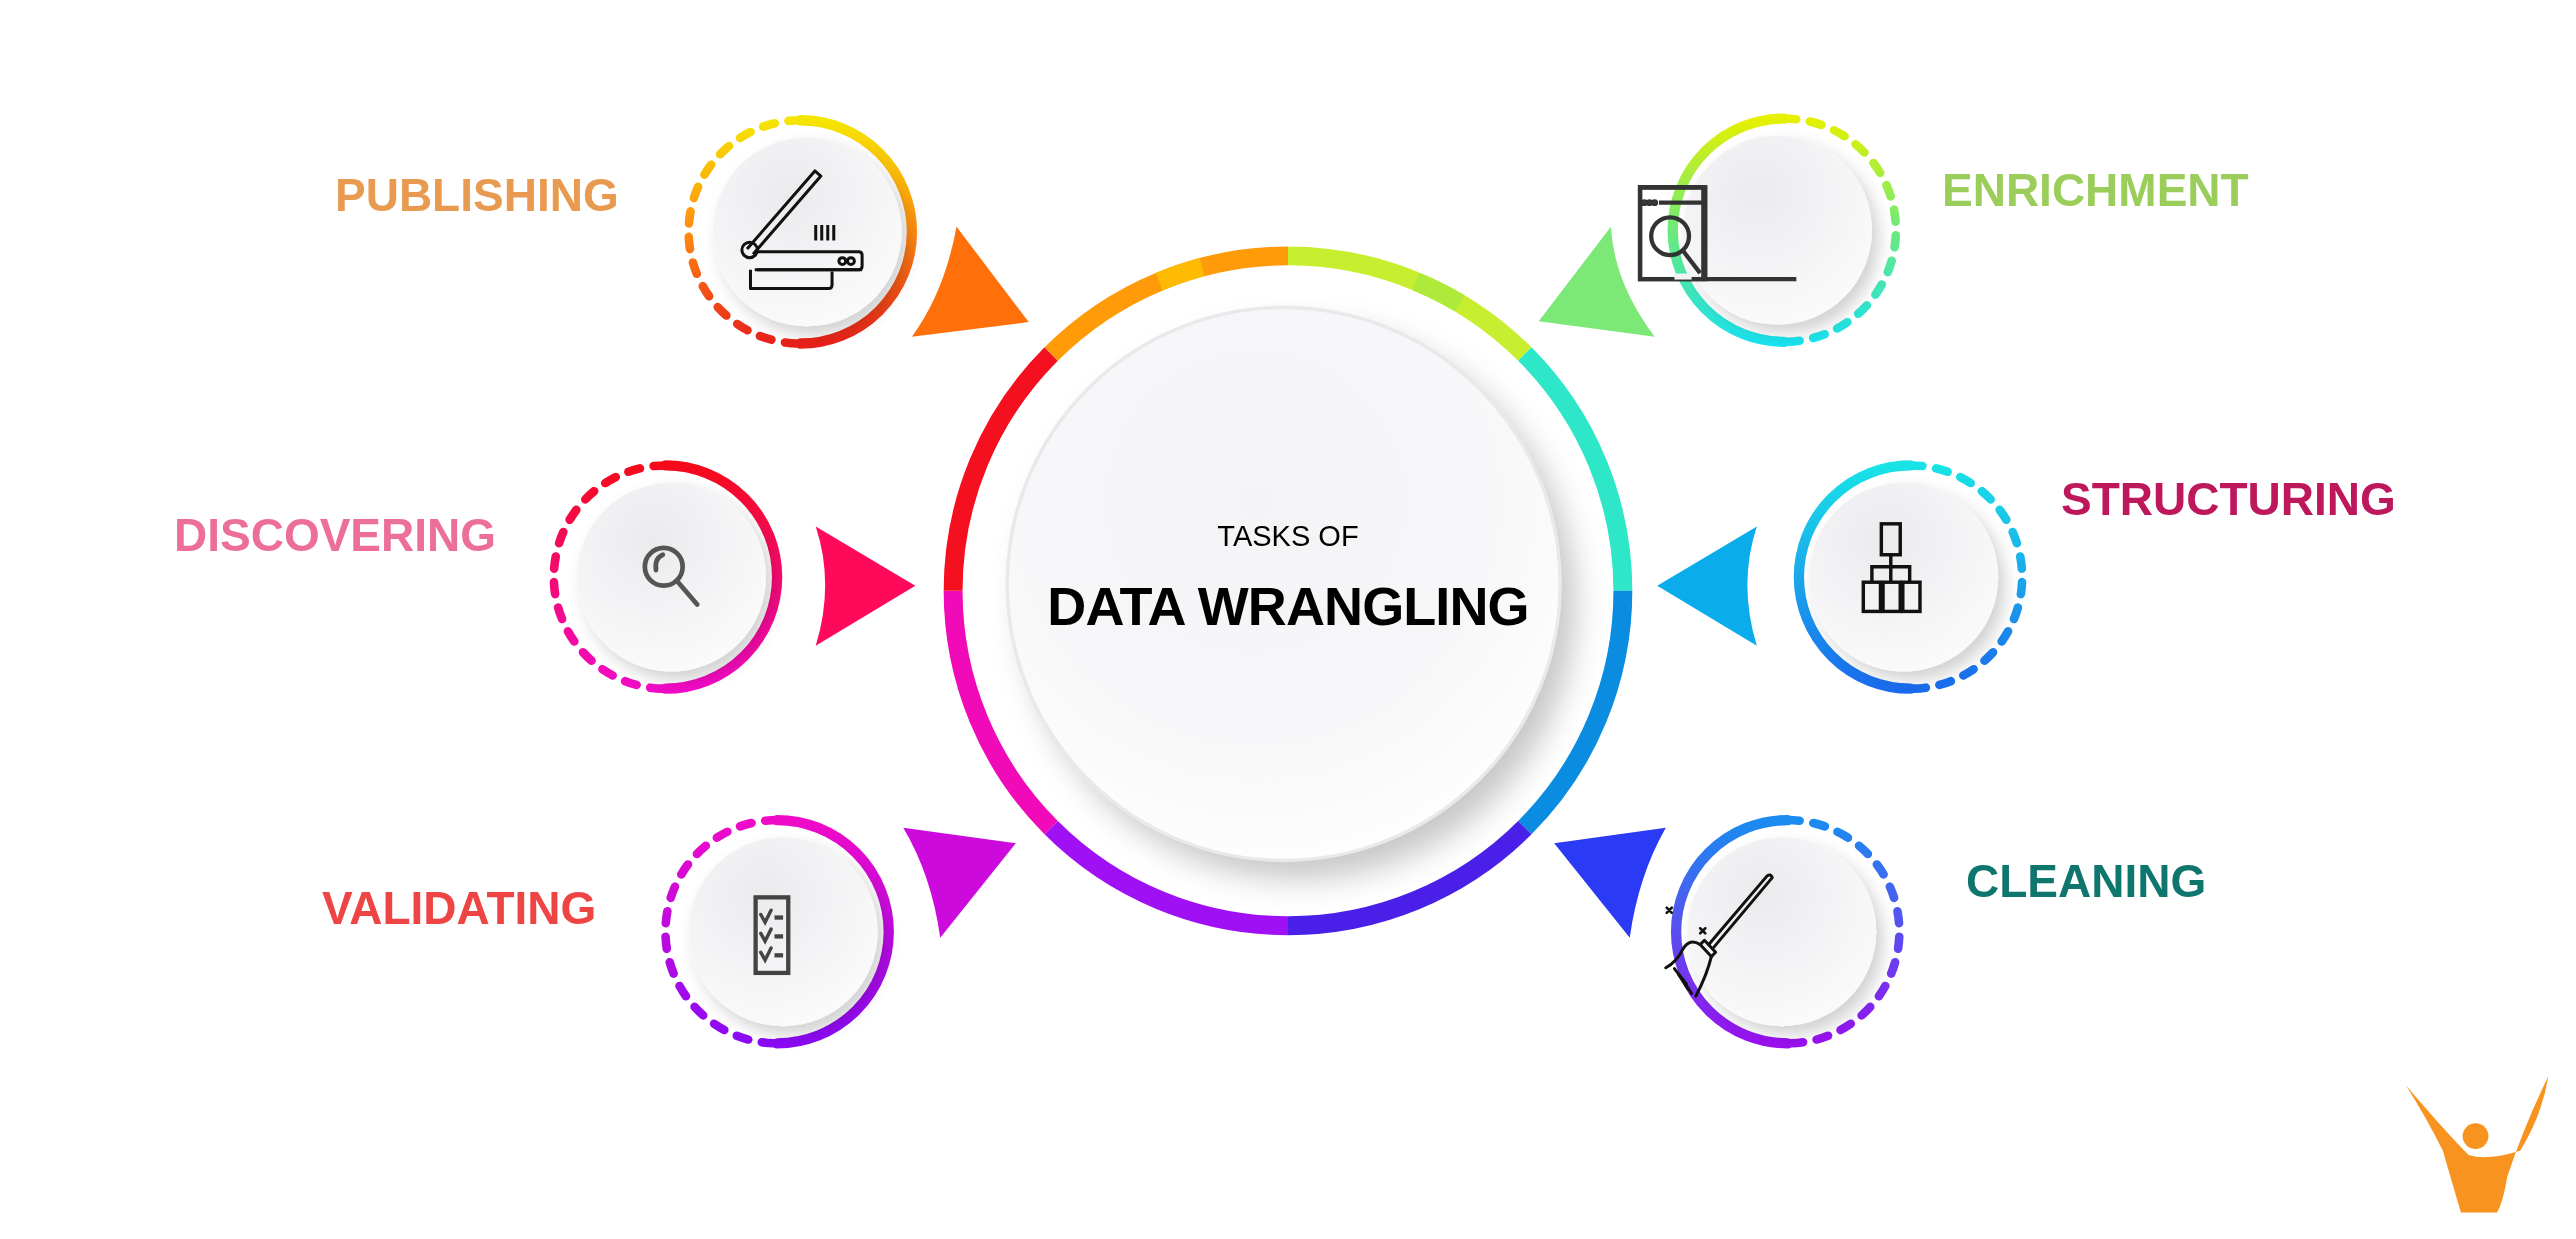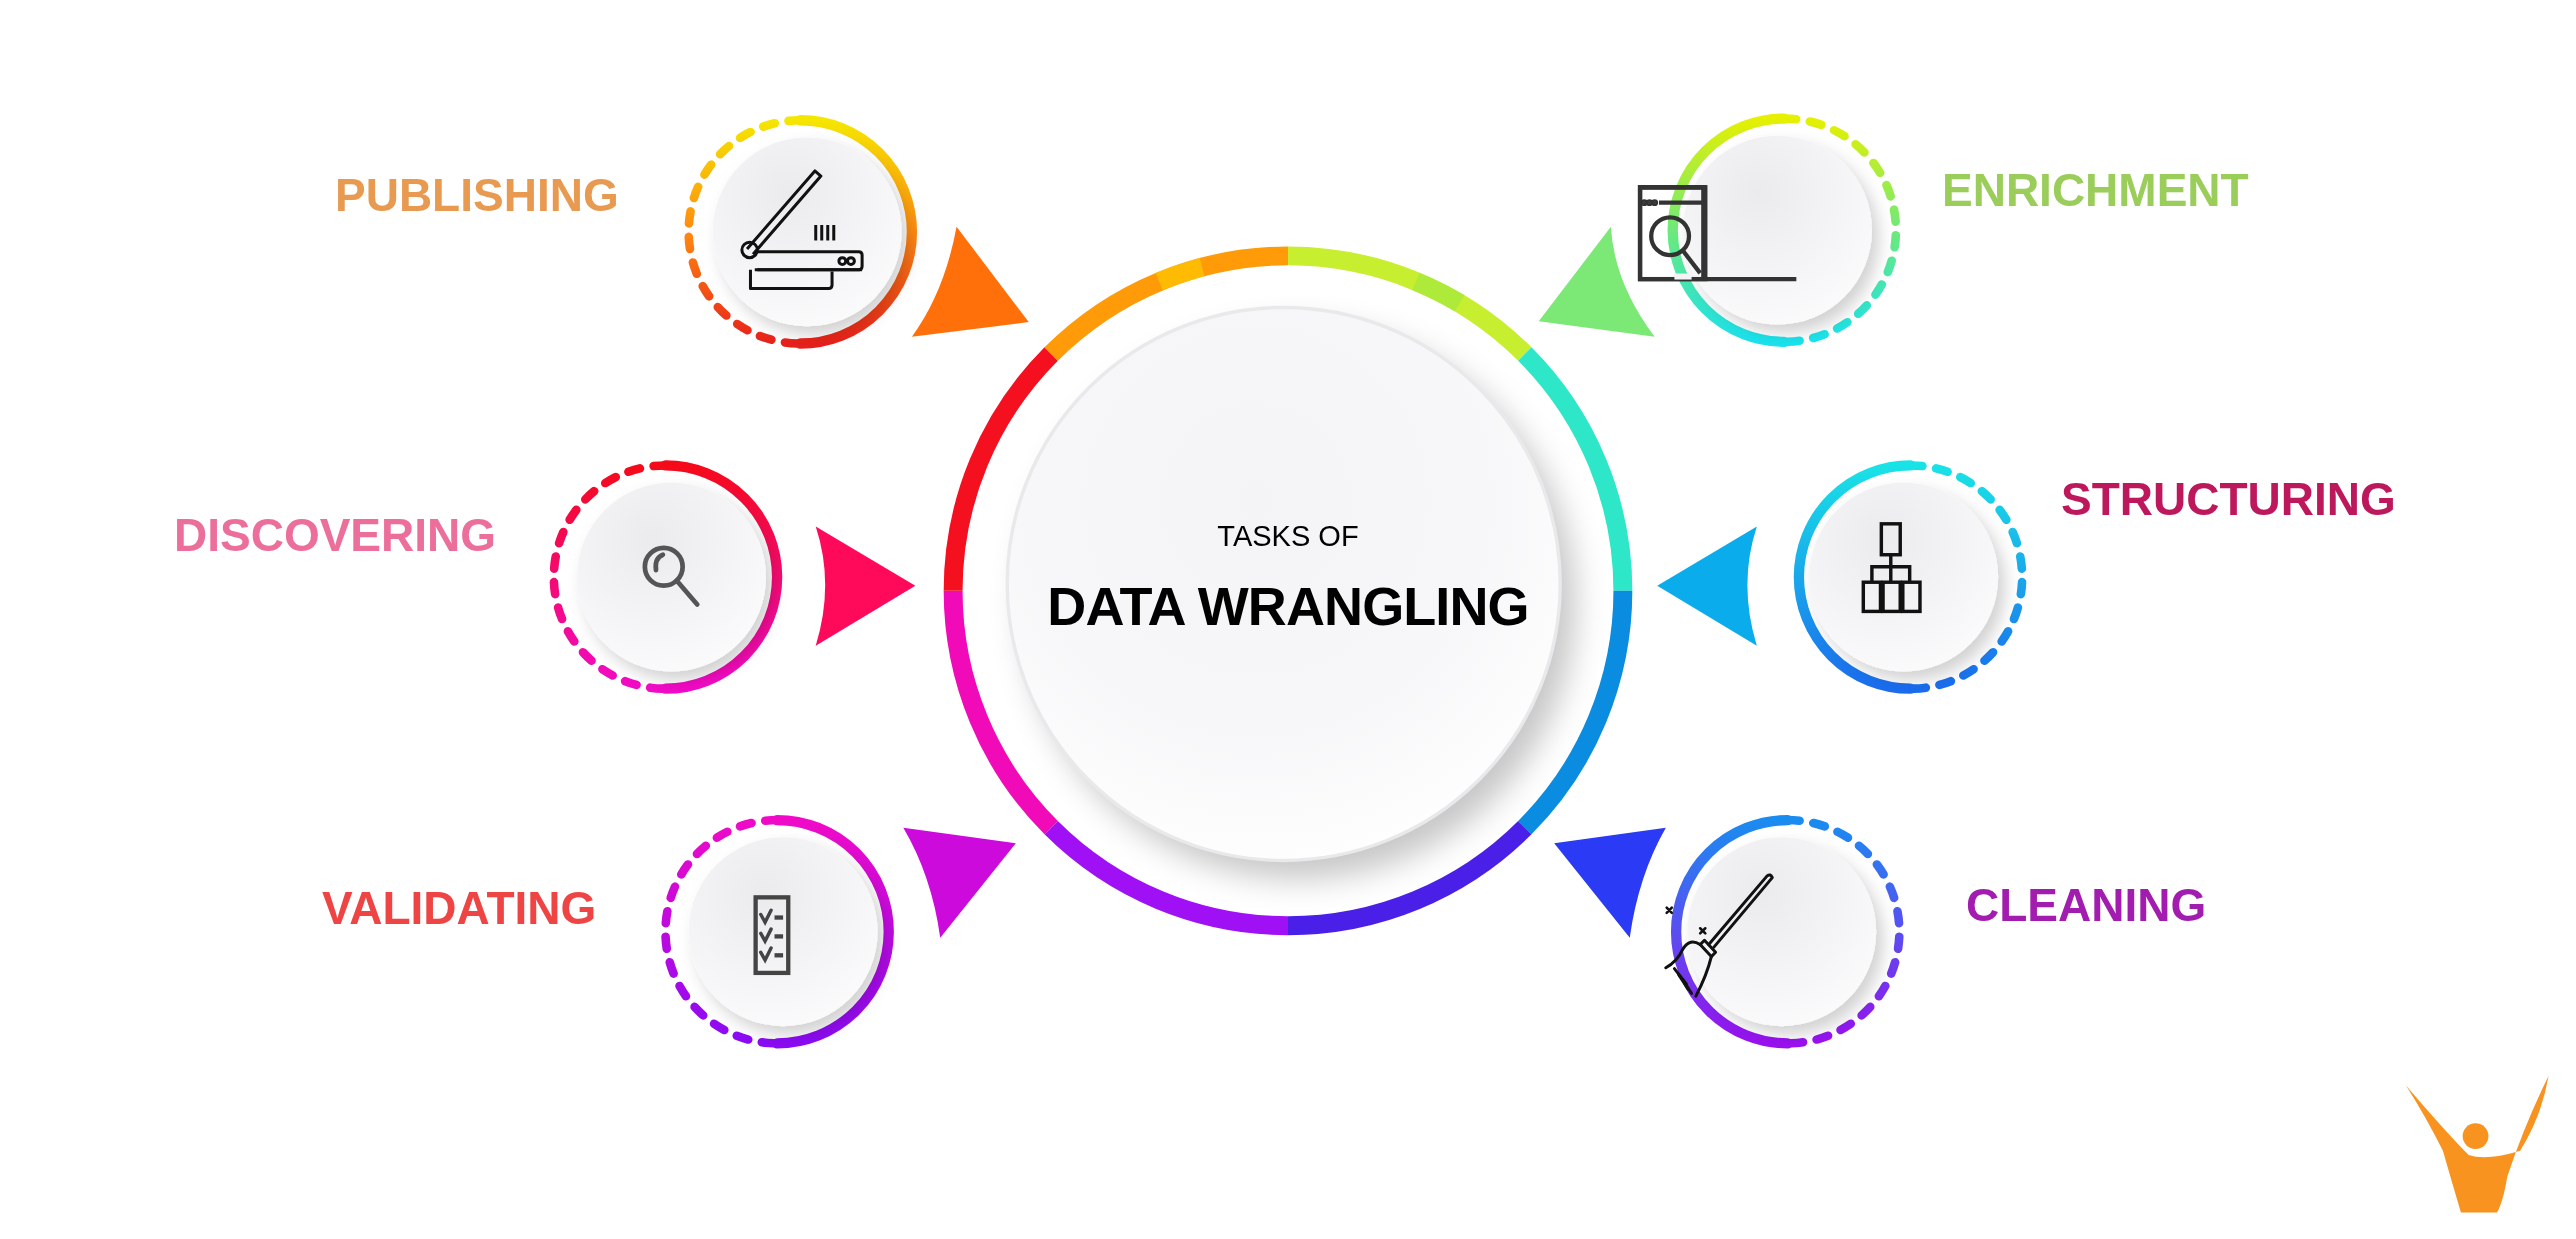--- a/index.html
+++ b/index.html
@@ -229,15 +229,15 @@
 </svg>
 
   <div class="center-text center-sub">TASKS OF</div>
   <div class="center-text center-title">DATA WRANGLING</div>
 
   <div class="label" style="left:335px;top:168px;color:#E89A50;">PUBLISHING</div>
   <div class="label" style="left:1942px;top:163px;color:#9ACD5A;">ENRICHMENT</div>
   <div class="label" style="left:174px;top:508px;color:#EC6E9A;">DISCOVERING</div>
   <div class="label" style="left:2061px;top:472px;color:#be185d;">STRUCTURING</div>
   <div class="label" style="left:322px;top:881px;color:#ef4444;">VALIDATING</div>
-  <div class="label" style="left:1966px;top:878px;color:#a21caf;text-align:right;">CLEANING</div>
+  <div class="label" style="left:1966px;top:854px;color:#0f766e;text-align:right;">CLEANING</div>
 </div>
 
 
 </body></html>

